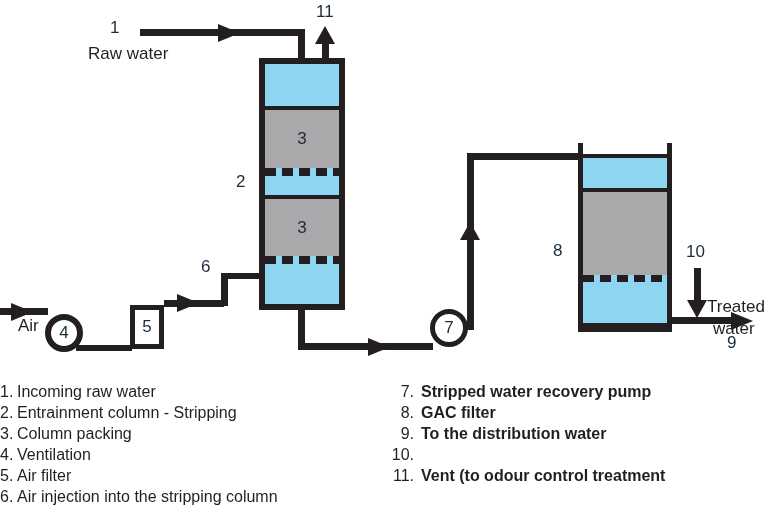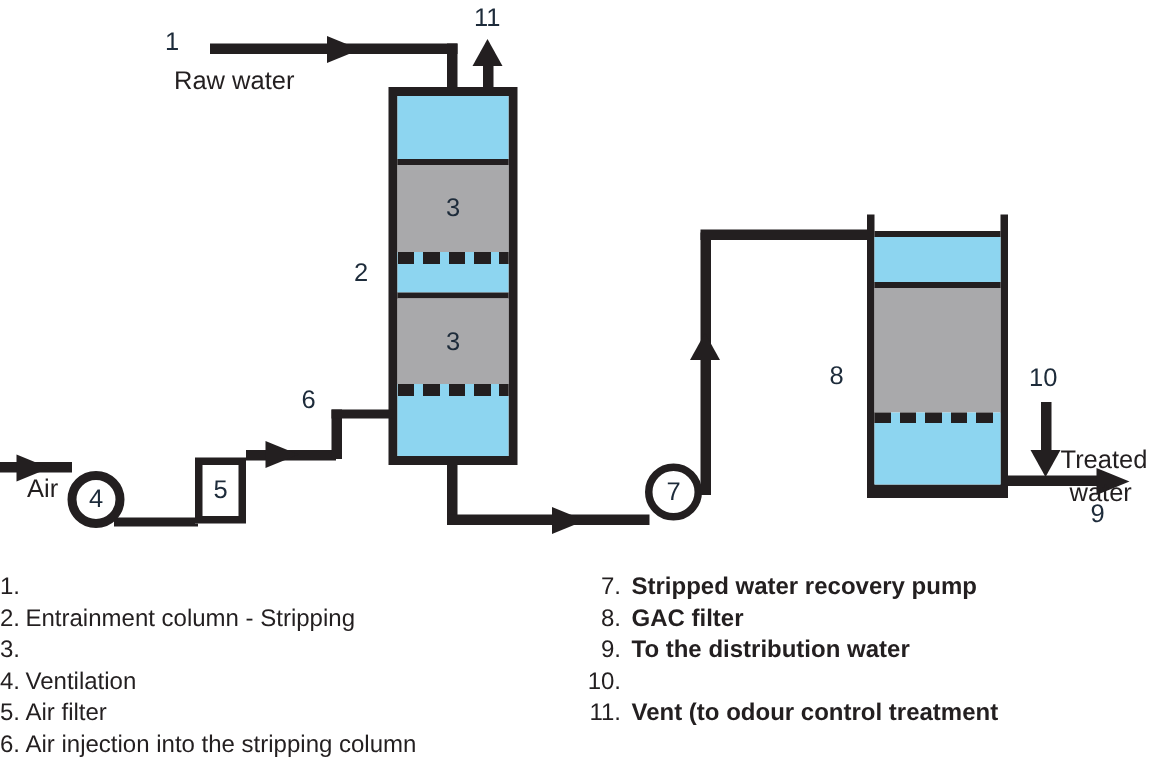--- a/index.html
+++ b/index.html
@@ -54,21 +54,21 @@
   .col-r .lnum{width:25px;}
   .ltxt{margin-left:5px;}
   .col-r .ltxt{margin-left:7px;font-weight:bold;}
 </style>
 </head>
 <body>
 
 <div id="stage">
 
   <div class="lbl" style="left:110px;top:19px;">1</div>
-  <div class="txt" style="left:116px;top:45px;">Raw water</div>
+  <div class="txt" style="left:88px;top:45px;">Raw water</div>
   <div class="pipe" style="left:140px;top:29px;width:165px;height:7px;"></div>
   <div class="ar-r" style="left:218px;top:24px;"></div>
   <div class="pipe" style="left:298px;top:29px;width:7px;height:35px;"></div>
 
   <div class="lbl" style="left:316px;top:3px;">11</div>
   <div class="pipe" style="left:322px;top:42px;width:7px;height:20px;"></div>
   <div class="ar-u" style="left:315px;top:26px;"></div>
 
   <div class="lbl" style="left:236px;top:173px;">2</div>
   <div class="column">
@@ -138,27 +138,29 @@
   <div class="pipe" style="left:670px;top:317px;width:64px;height:7px;"></div>
   <div class="ar-r" style="left:731px;top:312px;"></div>
   <div class="txt" style="left:707px;top:298px;">Treated</div>
   <div class="txt" style="left:713px;top:320px;">water</div>
   <div class="lbl" style="left:727px;top:334px;">9</div>
 
   <div class="legend">
     <div class="lcol col-l">
       <div class="lrow">
         <span class="lnum">1.</span>
+        <span class="ltxt">Incoming raw water</span>
       </div>
       <div class="lrow">
         <span class="lnum">2.</span>
         <span class="ltxt">Entrainment column - Stripping</span>
       </div>
       <div class="lrow">
         <span class="lnum">3.</span>
+        <span class="ltxt">Column packing</span>
       </div>
       <div class="lrow">
         <span class="lnum">4.</span>
         <span class="ltxt">Ventilation</span>
       </div>
       <div class="lrow">
         <span class="lnum">5.</span>
         <span class="ltxt">Air filter</span>
       </div>
       <div class="lrow">

